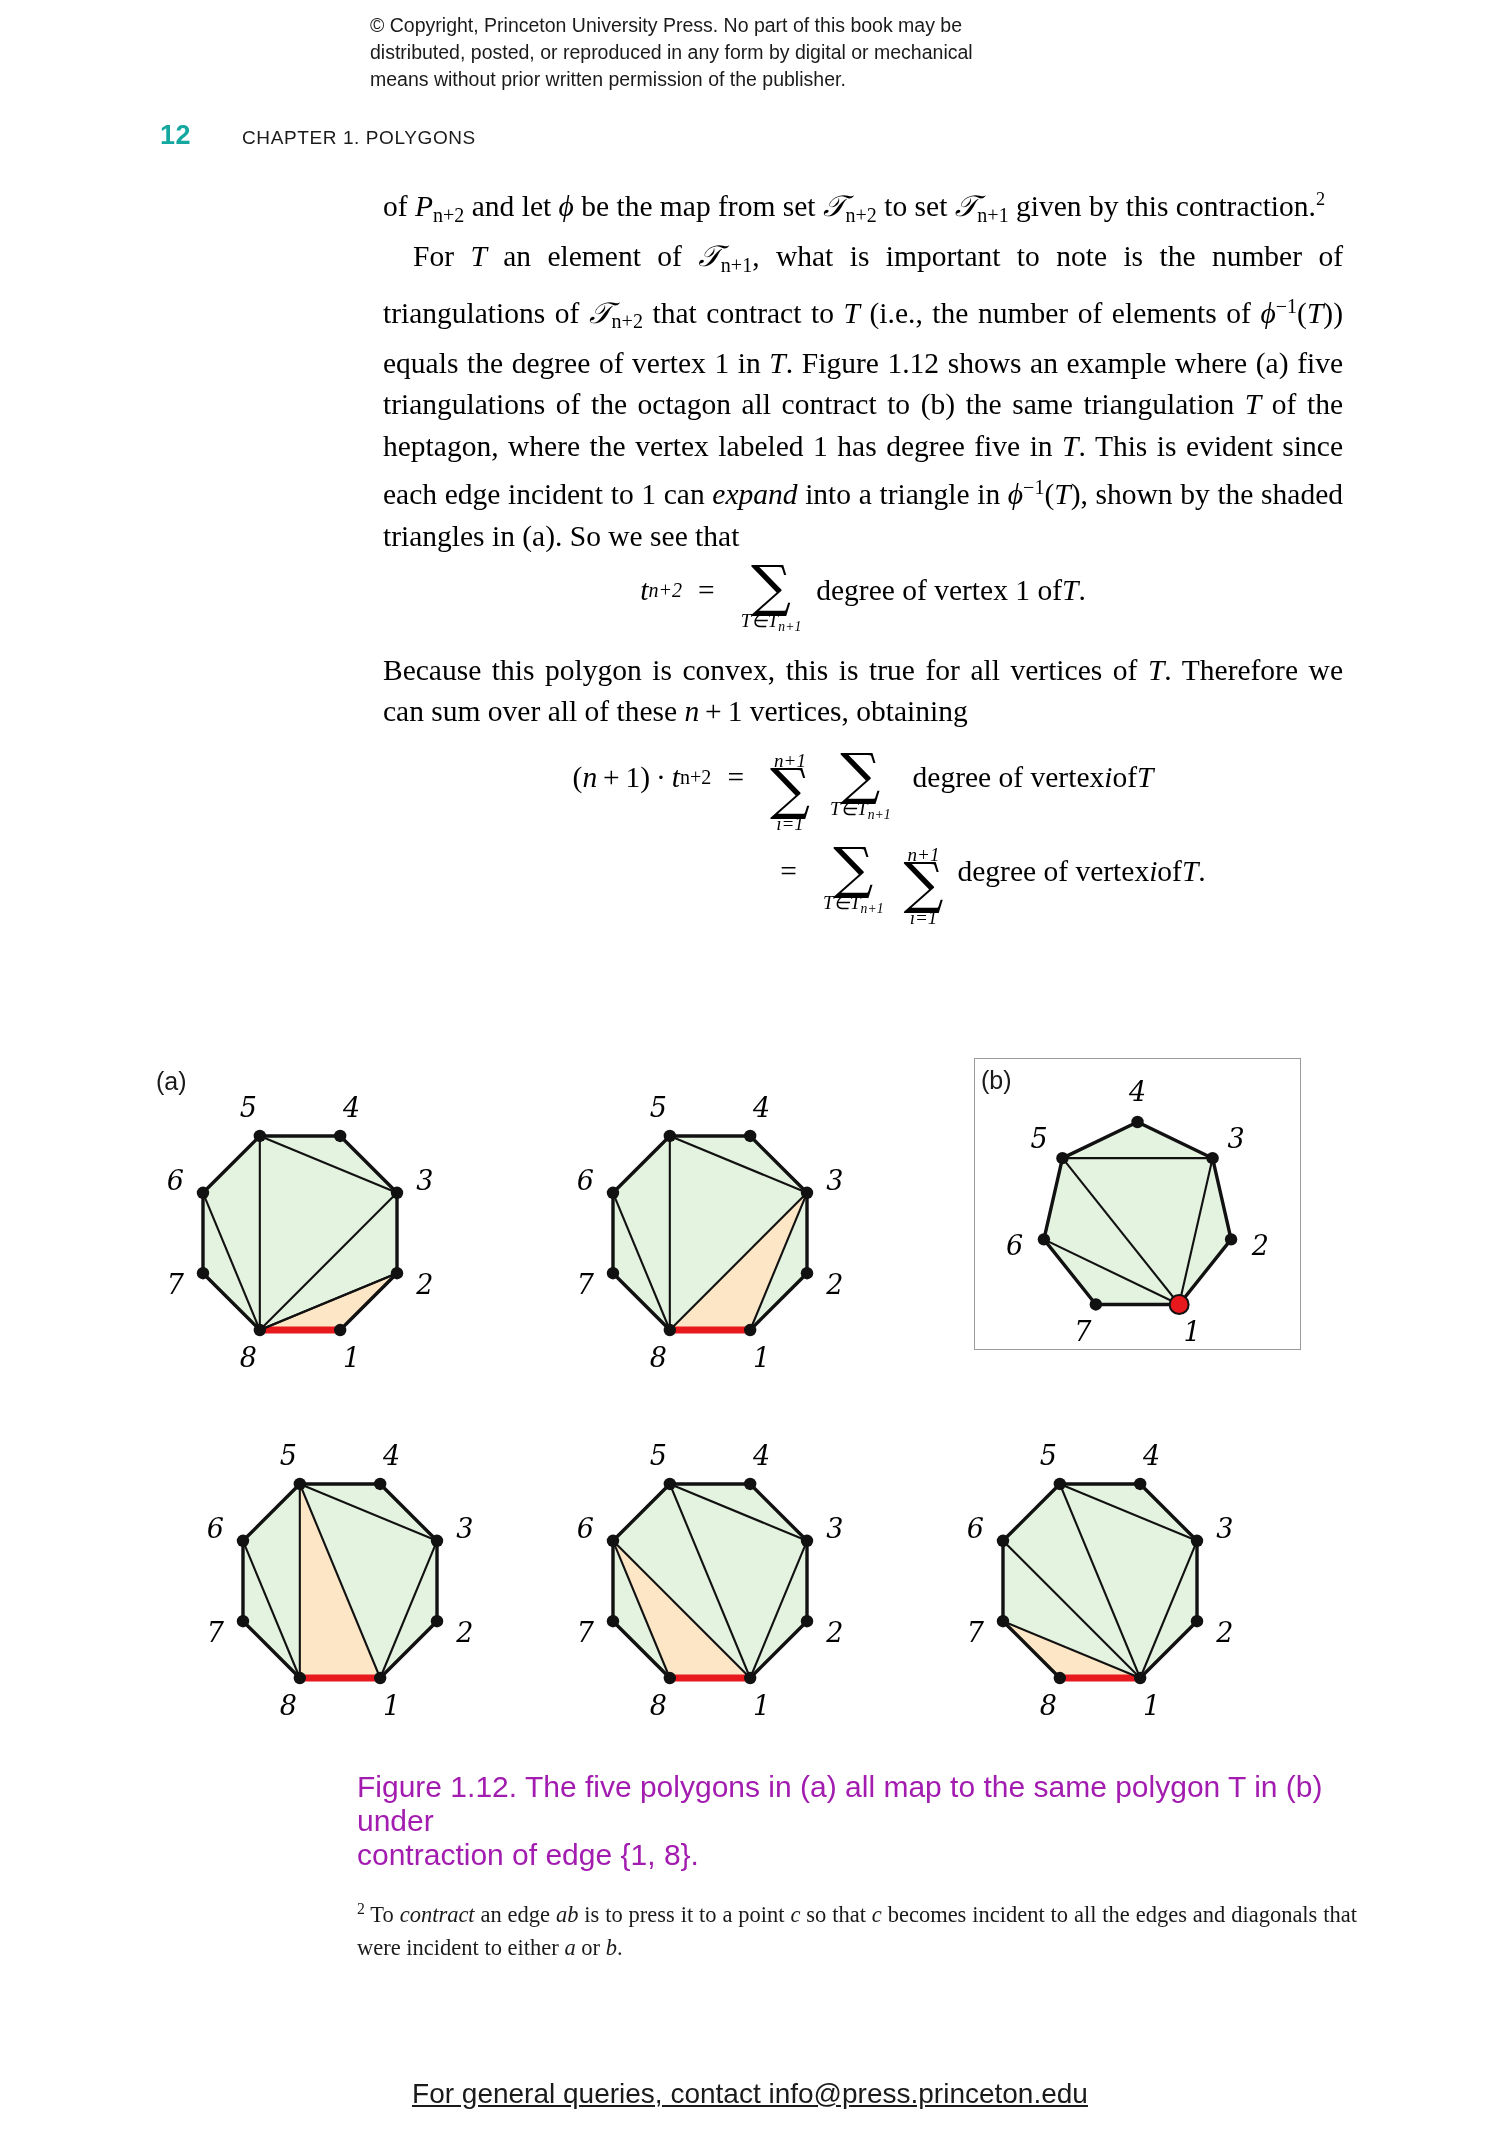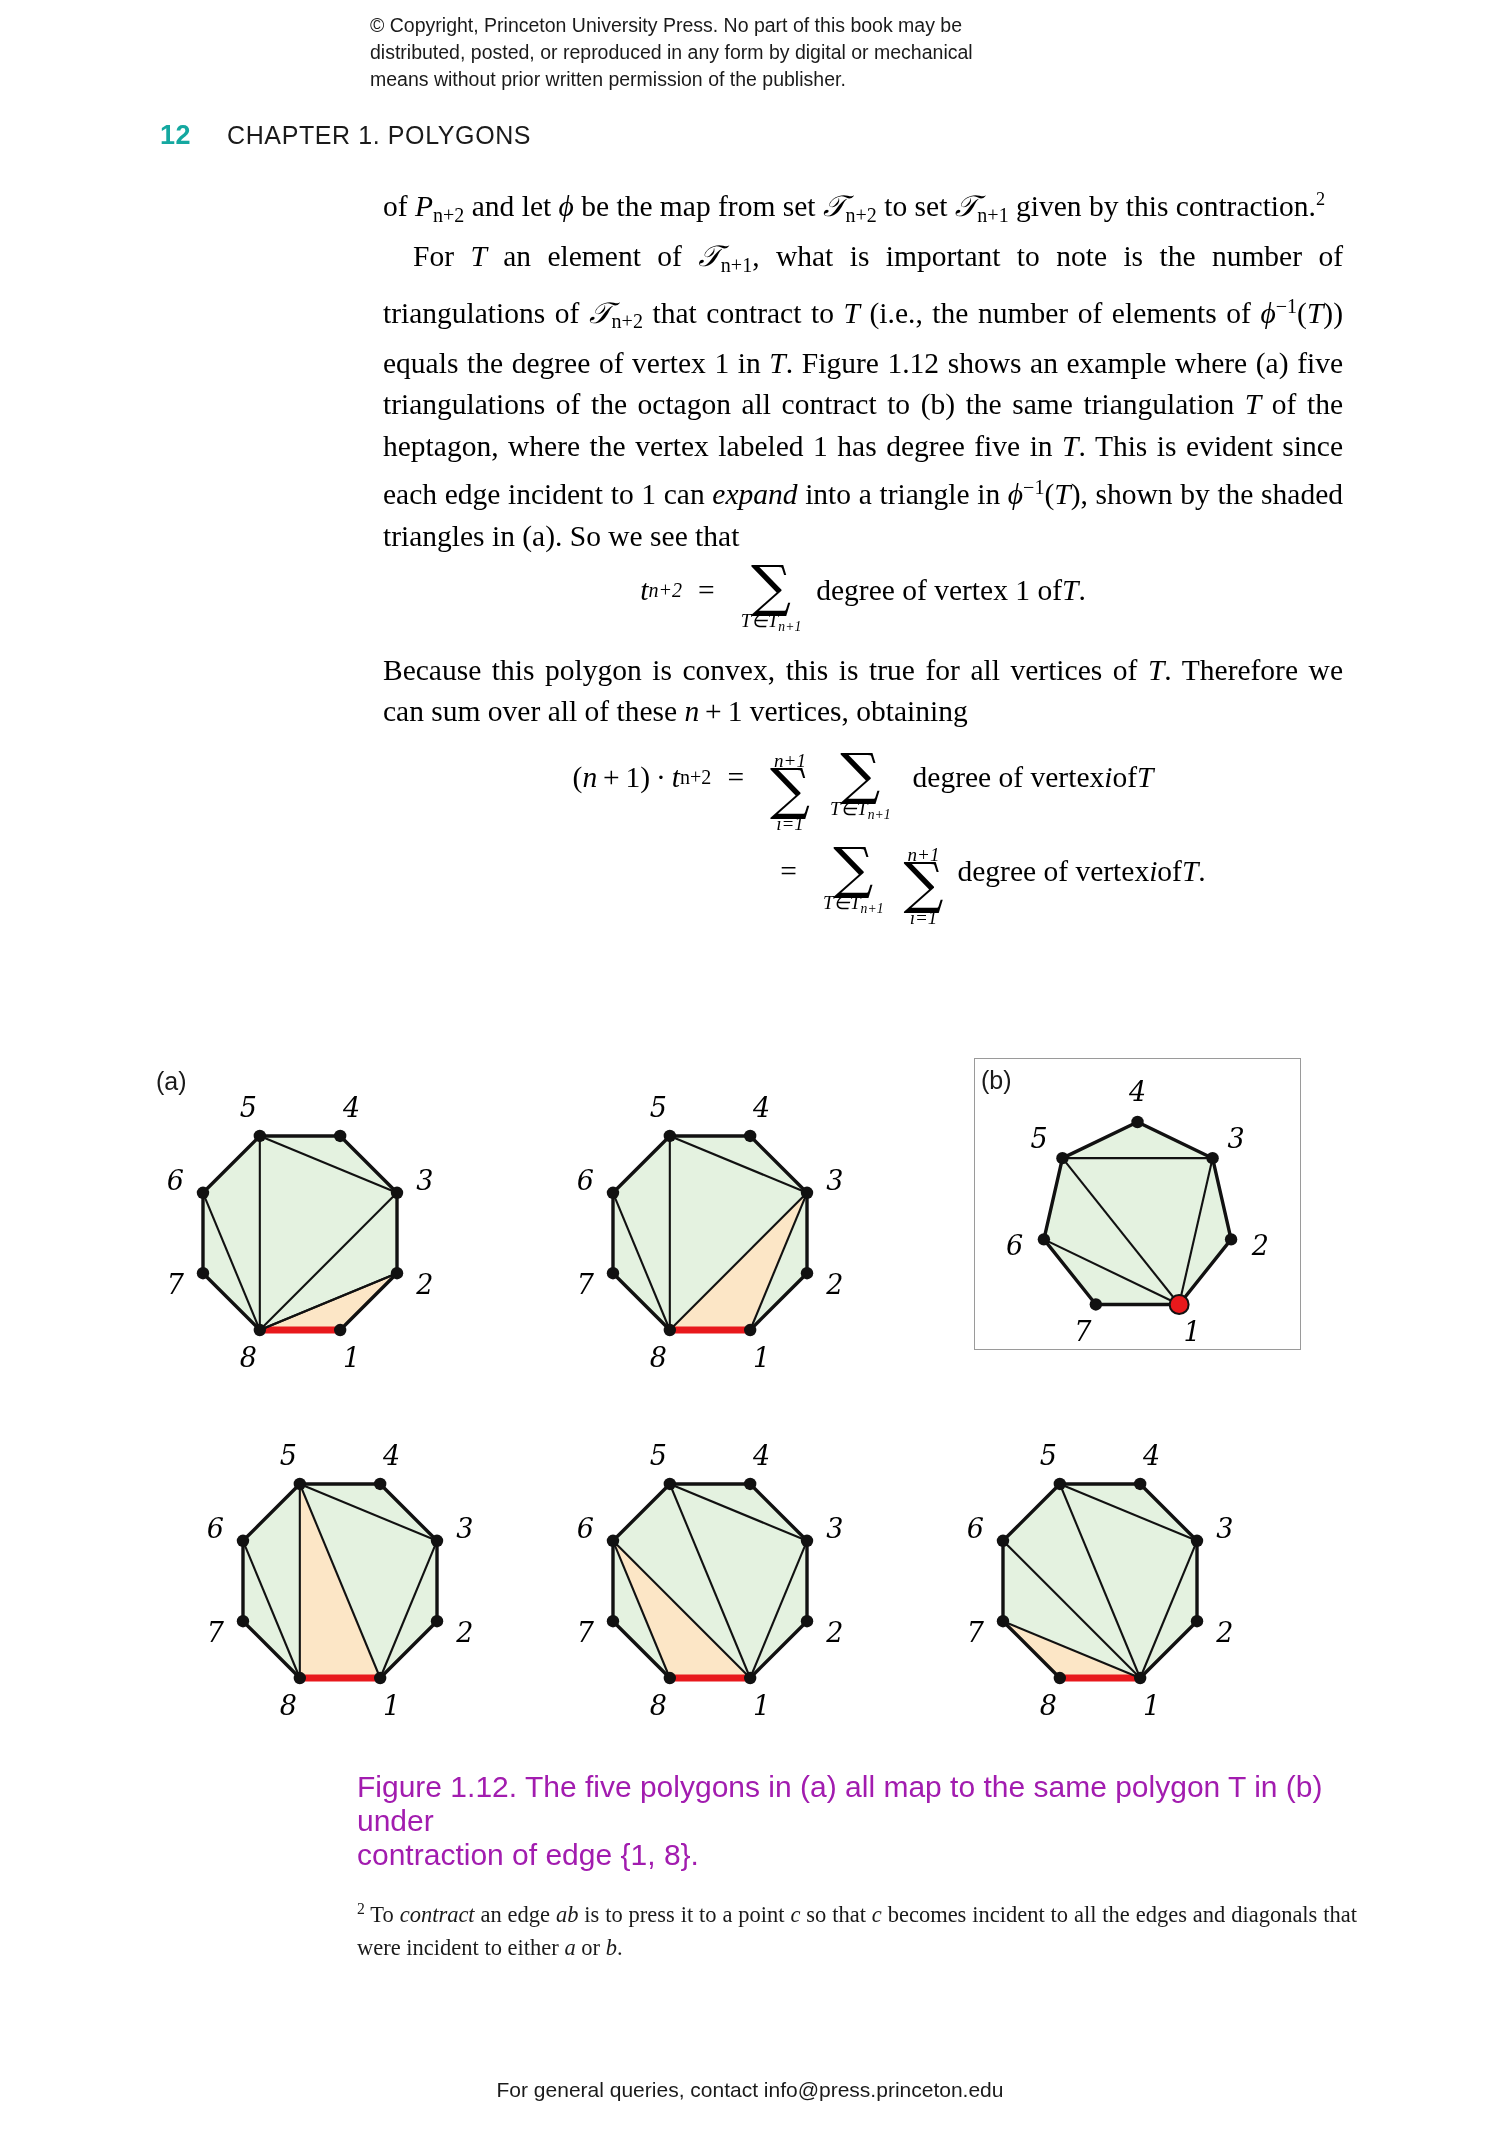--- a/index.html
+++ b/index.html
@@ -22,21 +22,21 @@
   .copyright div { white-space:nowrap; }
 
   
   .runhead { position:absolute; left:160px; top:120px; height:30px; display:flex; align-items:baseline; }
   .folio {
     font-family:"Liberation Sans", sans-serif;
     font-size:27px; font-weight:bold; color:#14a8a0; letter-spacing:0.5px;
   }
   .chaptitle {
     font-family:"Liberation Sans", sans-serif;
-    font-size:25px; color:#1a1a1a; margin-left:36px; letter-spacing:0.6px;text-align:right;
+    font-size:19px; color:#1a1a1a; margin-left:51px; letter-spacing:0.6px;text-align:right;
   }
 
   
   .body { position:absolute; left:383px; top:186px; width:960px; }
   p.tp {
     margin:0; font-size:29.5px; line-height:41.5px;
     text-align:justify; text-justify:inter-word;
     font-family:"Liberation Serif", serif;
   }
   p.indent { text-indent:30px; }
@@ -70,21 +70,21 @@
     position:absolute; left:357px; top:1898px; width:1000px;
     font-size:22.5px; line-height:33px; color:#1a1a1a;
     font-family:"Liberation Serif", serif; text-align:justify;
   }
   .footnote sup { font-size:0.7em; vertical-align:super; line-height:0; }
 
   
   .footer {
     position:absolute; left:0; top:2078px; width:1500px; text-align:center;
     font-family:"Liberation Sans", sans-serif;
-    font-size:21px; color:#1a1a1a;
+    font-size:28px; color:#1a1a1a;text-decoration:underline;
   }
 
   svg { display:block; overflow:visible; }
   .vlabel { font-family:"DejaVu Serif", serif; font-style:italic; font-size:27px; fill:#000; }
   .plabel { font-family:"Liberation Sans", sans-serif; font-size:25px; fill:#1a1a1a; }
 </style>
 </head>
 <body>
 
 <div class="page">

